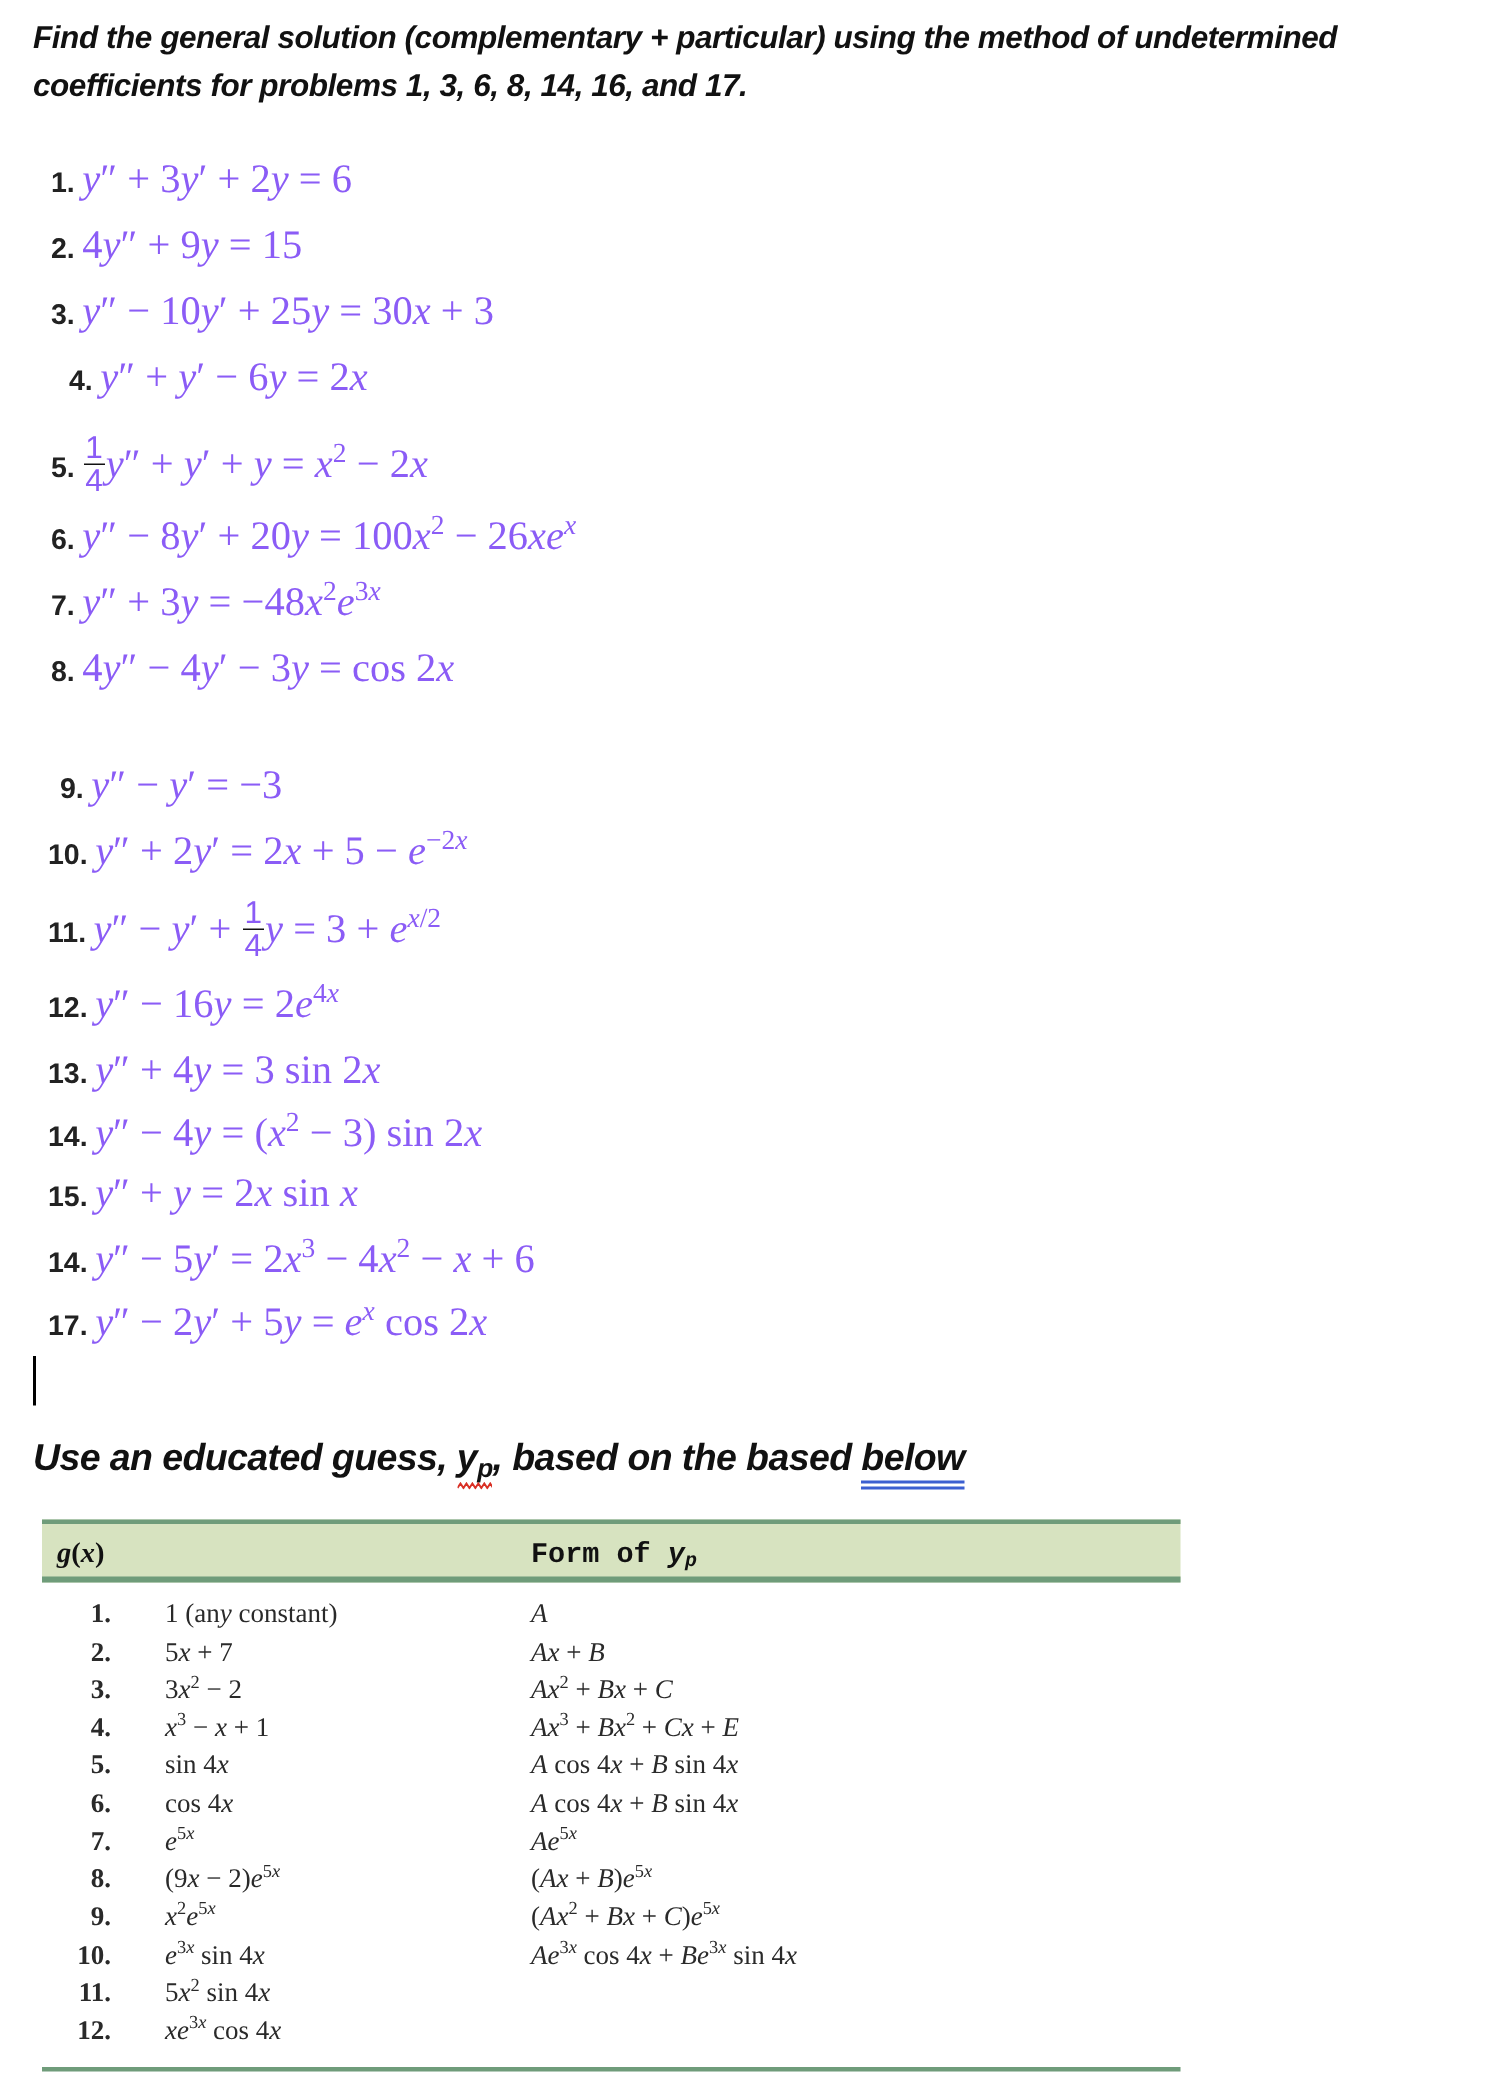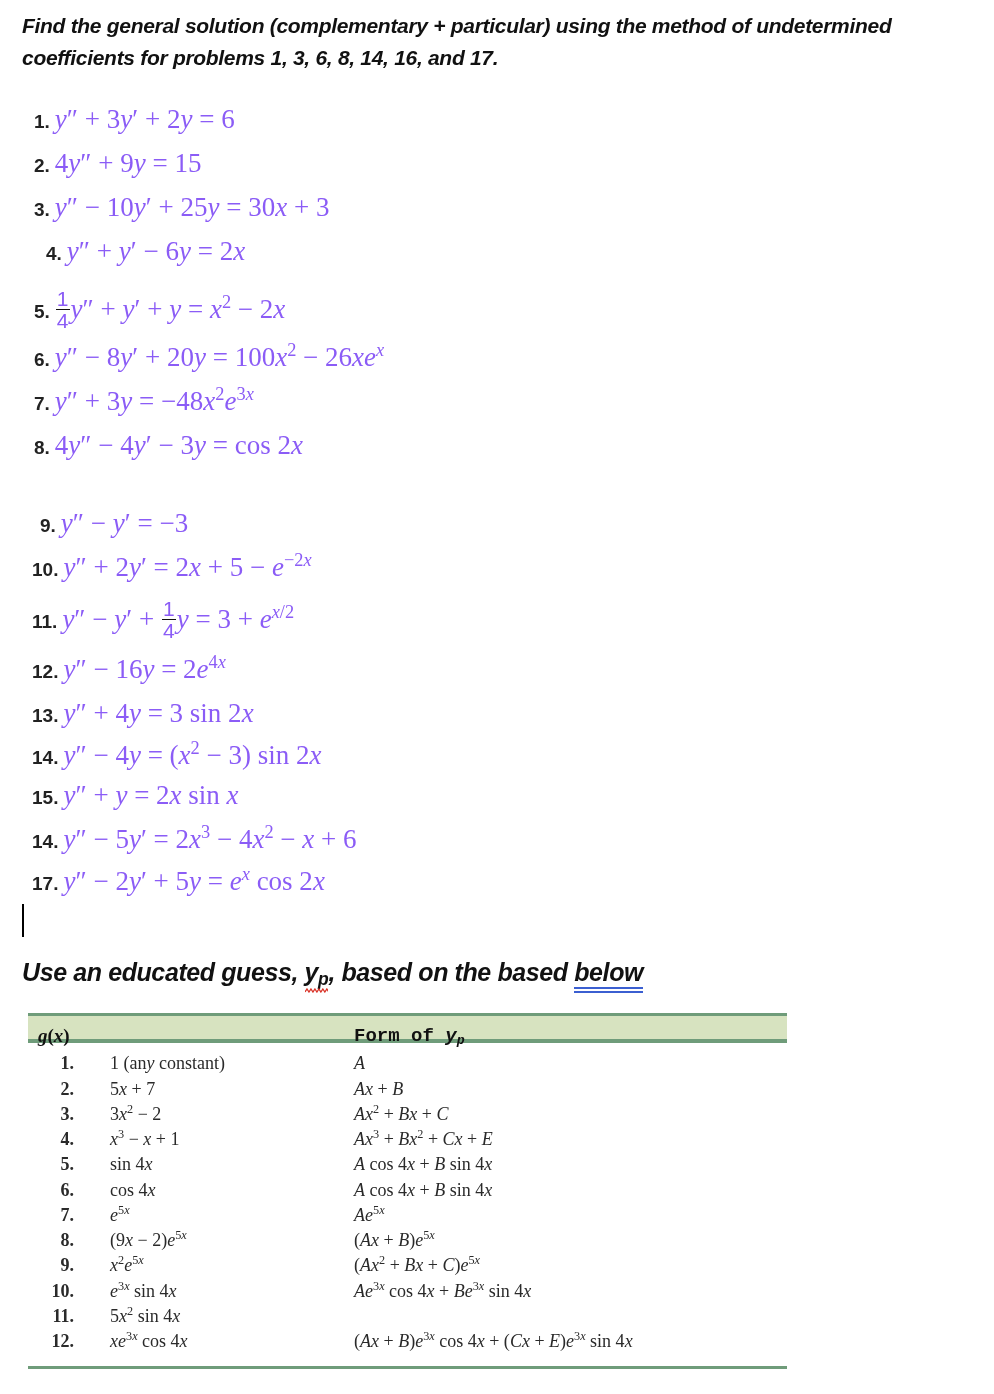--- a/index.html
+++ b/index.html
@@ -15,21 +15,21 @@
   .frac { display: inline-block; vertical-align: middle; text-align: center; font-size: 0.78em; line-height: 1; margin: 0 1px; position: relative; top: -2px; }
   .frac span { display: block; font-family: "Liberation Sans", sans-serif; }
   .frac .n { border-bottom: 1px solid #111; padding: 0 1px; }
   .cursor { position: absolute; left: 22px; top: 904px; width: 2px; height: 33px; background: #000; }
   .heading { position: absolute; left: 22px; top: 958px; font-size: 25px; letter-spacing: -0.4px; white-space: nowrap; }
   .yp { position: relative; display: inline-block; }
   .squiggle { position: absolute; left: 0; bottom: -6px; width: 100%; height: 5px; }
   .below { position: relative; display: inline-block; }
   .dbl { position: absolute; left: 0; right: 0; bottom: -6px; height: 6px; border-top: 2px solid #3b5fd1; border-bottom: 2px solid #3b5fd1; box-sizing: border-box; }
   .table { position: absolute; left: 28px; top: 1013px; width: 759px; }
-  .thead { height: 30px; background: #d7e3c0; border-top: 3px solid #6f9c7a; border-bottom: 4px solid #6f9c7a; box-sizing: border-box; position: relative; font-family: "Liberation Serif", serif; font-weight: bold; font-size: 19px; }
+  .thead { height: 42px; background: #d7e3c0; border-top: 3px solid #6f9c7a; border-bottom: 4px solid #6f9c7a; box-sizing: border-box; position: relative; font-family: "Liberation Serif", serif; font-weight: bold; font-size: 19px; }
   .thead .h1 { position: absolute; left: 10px; top: 9px; }
   .thead .h2 { position: absolute; left: 326px; top: 9px; font-family: Liberation Mono, monospace; }
   .tbody { position: relative; height: 326px; border-bottom: 3px solid #6f9c7a; box-sizing: border-box; }
   .row { position: absolute; left: 0; width: 100%; height: 25px; font-family: "Liberation Serif", serif; font-size: 18px; color: #2a2a2a; white-space: nowrap; }
   .row .rn { position: absolute; right: calc(100% - 46px); font-weight: bold; }
   .row .g { position: absolute; left: 50px; margin-left: 32px; }
   .row .f { position: absolute; left: 326px; }
 </style>
 </head>
 <body>
@@ -120,16 +120,15 @@
         <span class="g cell"><i>e</i><sup>3<i>x</i></sup> sin 4<i>x</i></span>
         <span class="f cell"><i>A</i><i>e</i><sup>3<i>x</i></sup> cos 4<i>x</i> + <i>B</i><i>e</i><sup>3<i>x</i></sup> sin 4<i>x</i></span>
       </div>
       <div class="row" style="top: 263px;">
         <span class="rn">11.</span>
         <span class="g cell">5<i>x</i><sup>2</sup> sin 4<i>x</i></span>
       </div>
       <div class="row" style="top: 288px;">
         <span class="rn">12.</span>
         <span class="g cell"><i>x</i><i>e</i><sup>3<i>x</i></sup> cos 4<i>x</i></span>
-        <span class="f cell">(<i>A</i><i>x</i> + <i>B</i>)<i>e</i><sup>3<i>x</i></sup> cos 4<i>x</i> + (<i>C</i><i>x</i> + <i>E</i>)<i>e</i><sup>3<i>x</i></sup> sin 4<i>x</i></span>
       </div>
     </div>
 </div>
 
 </body></html>

